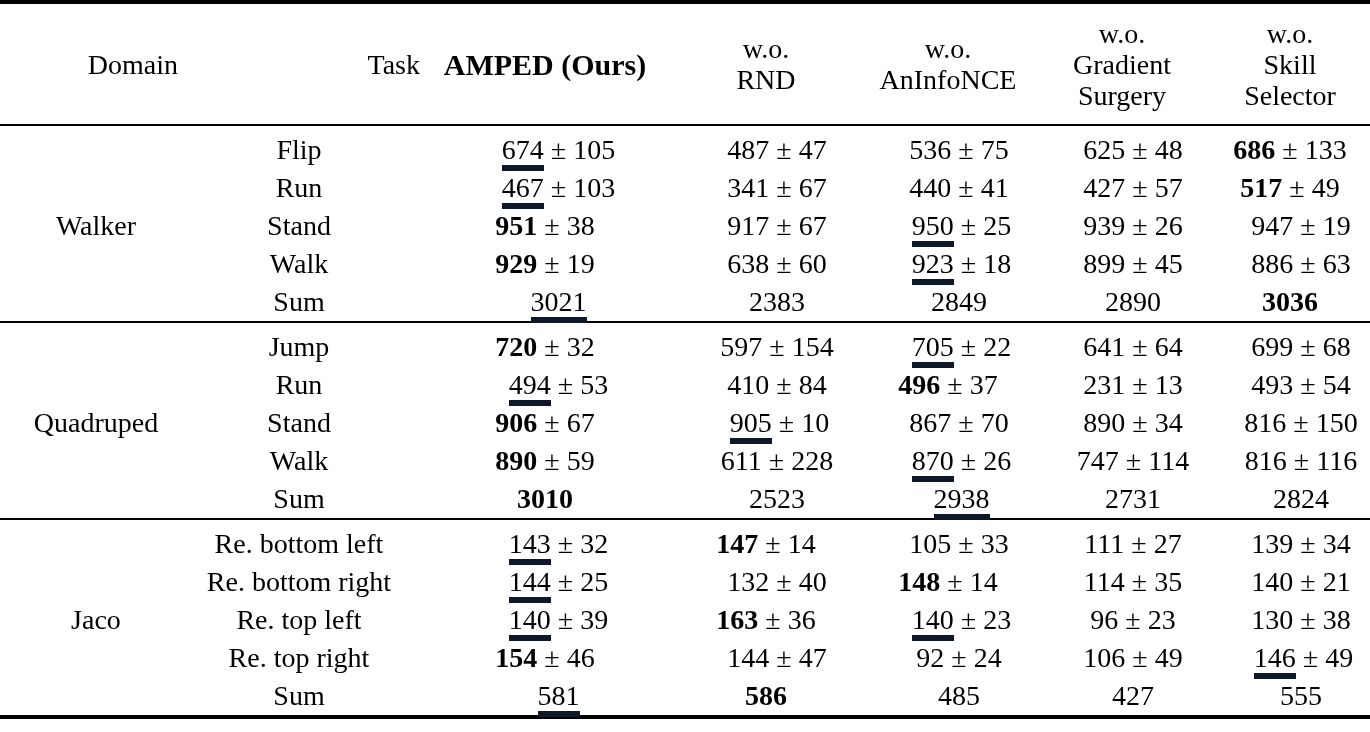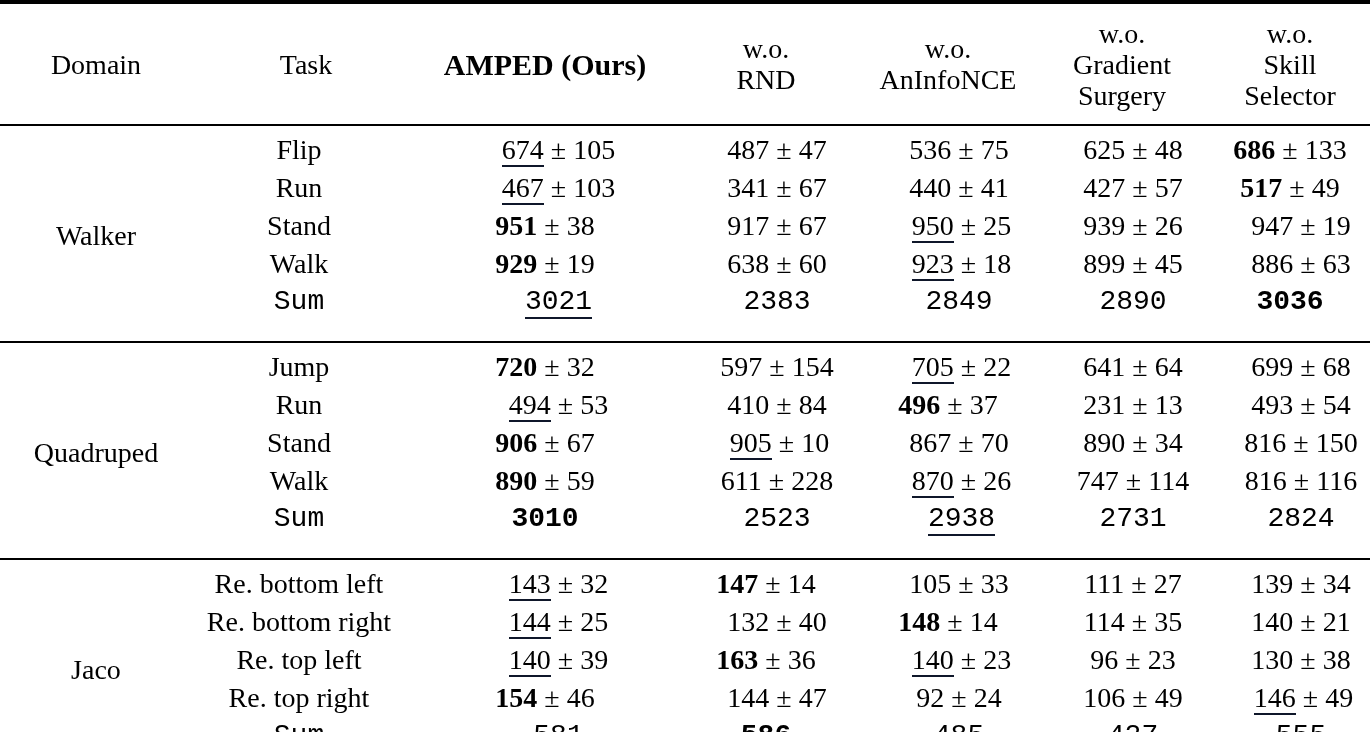--- a/index.html
+++ b/index.html
@@ -30,46 +30,46 @@
   thead th {
     font-weight: normal;
     font-size: 28px;
     line-height: 31px;
     vertical-align: middle;
     height: 120px;
     border-bottom: 2px solid #000;
     padding: 0;
     text-align: center;
   }
-  thead th.left { text-align: center; padding-left: 14px; }
+  thead th.left { text-align: right; padding-left: 14px; }
   thead th.amped-h { font-weight: bold; font-size: 30px; }
 
   tbody { border-top: 2px solid #000; }
 
   td {
     font-size: 28px;
     line-height: 38px;
     height: 38px;
     padding: 0;
     white-space: nowrap;
   }
   tbody tr:first-child td { padding-top: 5px; }
-  tbody tr:last-child  td { padding-bottom: 20px; font-family: Liberation Mono, monospace; }
+  tbody tr:last-child  td { padding-bottom: 0; }
 
   td.domain {
     text-align: center;
     padding-left: 14px;
     vertical-align: middle;
   }
   td.task { text-align: center; }
   td.c    { text-align: center; }
 
   .n { font-weight: normal; margin-left: 22px; }
   .b { font-weight: bold; margin-top: 44px; }
-  .u { border-bottom: 2px solid #0f172a; margin-left: 27px; }
+  .u { border-bottom: 6px solid #0f172a; margin-left: 27px; }
   .pm { font-weight: normal; }
 </style>
 </head>
 <body>
 
 <table class="abl">
   <colgroup>
     <col class="c-domain">
       <col class="c-task">
       <col class="c-amped">

